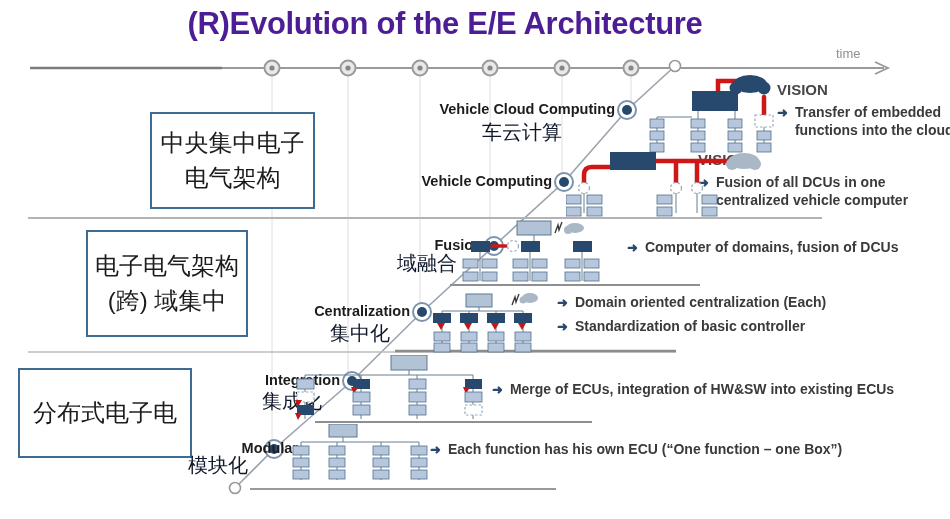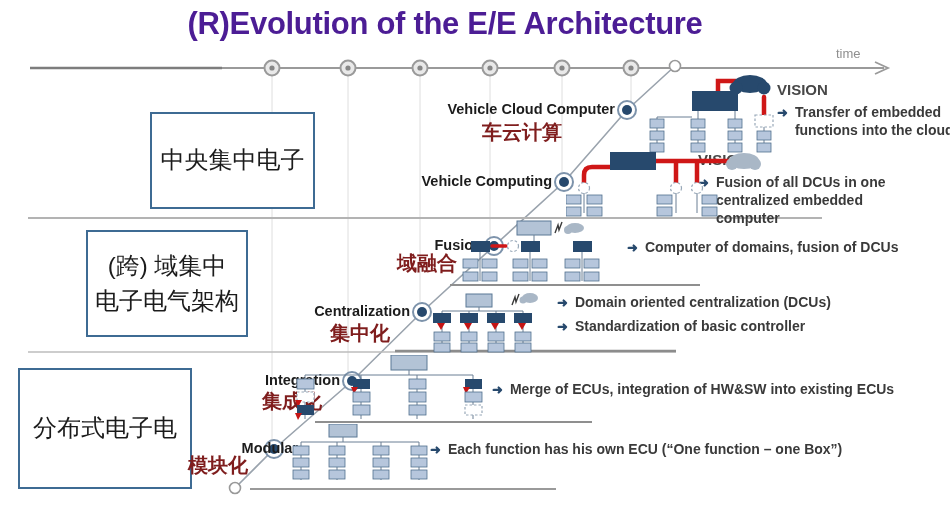--- a/index.html
+++ b/index.html
@@ -12,21 +12,21 @@
   .time-label{position:absolute;left:836px;top:46px;font-size:13px;color:#8f8f8f;}
   
   .bg-svg{position:absolute;left:0;top:0;}
   
   .node{position:absolute;width:20px;height:20px;border:2px solid #7d93ab;border-radius:50%;
         background:#fff;transform:translate(-50%,-50%);box-sizing:border-box;}
   .node .dot{position:absolute;left:50%;top:50%;width:10px;height:10px;border-radius:50%;
         background:#27496d;transform:translate(-50%,-50%);}
   
   .stage-name{position:absolute;font-size:14.5px;font-weight:bold;color:#1c1c1c;white-space:nowrap;}
-  .stage-cn{position:absolute;font-size:20px;color:#7f1d1d;white-space:nowrap;font-weight:bold;}
+  .stage-cn{position:absolute;font-size:20px;color:#0f172a;white-space:nowrap;}
   .n-vcc{right:335px;top:101px;} .cn-vcc{left:482px;top:119px;}
   .n-vc{right:398px;top:173px;}  .cn-vc{left:406px;top:186px;}
   .n-fu{right:468px;top:237px;}  .cn-fu{left:397px;top:250px;}
   .n-ce{right:540px;top:303px;}  .cn-ce{left:330px;top:320px;}
   .n-in{right:610px;top:372px;}  .cn-in{left:262px;top:388px;}
   .n-mo{right:652px;top:440px;}  .cn-mo{left:188px;top:452px;}
   
   .desc{position:absolute;color:#3a3a3a;font-size:14px;font-weight:bold;line-height:1.28;}
   .desc .vision{font-size:15px;color:#474747;margin-bottom:5px;}
   .desc .pt{display:flex;align-items:flex-start;margin-bottom:6px;}
@@ -36,21 +36,21 @@
   .d3{left:627px;top:239px;white-space:nowrap;}
   .d4{left:557px;top:294px;white-space:nowrap;}
   .d5{left:492px;top:381px;white-space:nowrap;}
   .d6{left:430px;top:441px;white-space:nowrap;}
   
   .era{position:absolute;border:2.5px solid #3e6b93;background:#fff;color:#1b1b1b;
        display:flex;flex-direction:column;align-items:center;justify-content:center;
        font-size:24px;line-height:1.42;text-align:center;box-sizing:border-box;}
   .era1{left:150px;top:112px;width:165px;height:97px;}
   .era2{left:86px;top:230px;width:162px;height:107px;}
-  .era3{left:18px;top:368px;width:174px;height:121px;}
+  .era3{left:18px;top:368px;width:174px;height:90px;}
   
   .mini{position:absolute;}
   .m-vcc{left:648px;top:73px;}
   .m-vc{left:566px;top:147px;}
   .m-fu{left:455px;top:219px;}
   .m-ce{left:428px;top:289px;}
   .m-in{left:293px;top:355px;}
   .m-mo{left:287px;top:424px;}
   .lb{fill:#b6c6dc;stroke:#52708e;stroke-width:0.8;}
   .db{fill:#27496d;}
@@ -123,24 +123,25 @@
           <circle cx="631" cy="68" r="7.5" fill="#e9e9e9" stroke="#9a9a9a" stroke-width="2"></circle>
           <circle cx="631" cy="68" r="2.6" fill="#878787"></circle>
         </g>
     </g>
     <circle cx="675" cy="66" r="5.5" fill="#fff" stroke="#999" stroke-width="1.6"></circle>
     <circle cx="235" cy="488" r="5.5" fill="#fff" stroke="#999" stroke-width="1.6"></circle>
   </svg>
 
   <div class="era era1">
     <div>中央集中电子</div>
+    <div>电气架构</div>
   </div>
   <div class="era era2">
+    <div>电子电气架构</div>
     <div>(跨) 域集中</div>
-    <div>电子电气架构</div>
   </div>
   <div class="era era3">
     <div>分布式电子电</div>
   </div>
 
   <div class="node" style="left:627px;top:110px;">
       <div class="dot"></div>
     </div>
   <div class="node" style="left:564px;top:182px;">
       <div class="dot"></div>
@@ -151,21 +152,21 @@
   <div class="node" style="left:422px;top:312px;">
       <div class="dot"></div>
     </div>
   <div class="node" style="left:352px;top:381px;">
       <div class="dot"></div>
     </div>
   <div class="node" style="left:274px;top:449px;">
       <div class="dot"></div>
     </div>
 
-  <div class="stage-name n-vcc">Vehicle Cloud Computer</div>
+  <div class="stage-name n-vcc">Vehicle Cloud Computing</div>
   <div class="stage-cn cn-vcc">车云计算</div>
   <div class="stage-name n-vc">Vehicle Computing</div>
   <div class="stage-name n-fu">Fusion</div>
   <div class="stage-cn cn-fu">域融合</div>
   <div class="stage-name n-ce">Centralization</div>
   <div class="stage-cn cn-ce">集中化</div>
   <div class="stage-name n-in">Integration</div>
   <div class="stage-cn cn-in">集成化</div>
   <div class="stage-name n-mo">Modular</div>
   <div class="stage-cn cn-mo">模块化</div>
@@ -174,33 +175,33 @@
     <div class="vision">VISION</div>
     <div class="pt">
         <span class="arrow">➜</span>
         <span class="txt">Transfer of embedded functions into the cloud</span>
       </div>
   </div>
   <div class="desc d2">
     <div class="vision">VISION</div>
     <div class="pt">
         <span class="arrow">➜</span>
-        <span class="txt">Fusion of all DCUs in one centralized embedded computer</span>
+        <span class="txt">Fusion of all DCUs in one centralized vehicle computer</span>
       </div>
   </div>
   <div class="desc d3">
     <div class="pt">
         <span class="arrow">➜</span>
         <span class="txt">Computer of domains, fusion of DCUs</span>
       </div>
   </div>
   <div class="desc d4">
     <div class="pt">
         <span class="arrow">➜</span>
-        <span class="txt">Domain oriented centralization (DCUs)</span>
+        <span class="txt">Domain oriented centralization (Each)</span>
       </div>
     <div class="pt">
         <span class="arrow">➜</span>
         <span class="txt">Standardization of basic controller</span>
       </div>
   </div>
   <div class="desc d5">
     <div class="pt">
         <span class="arrow">➜</span>
         <span class="txt">Merge of ECUs, integration of HW&amp;SW into existing ECUs</span>

